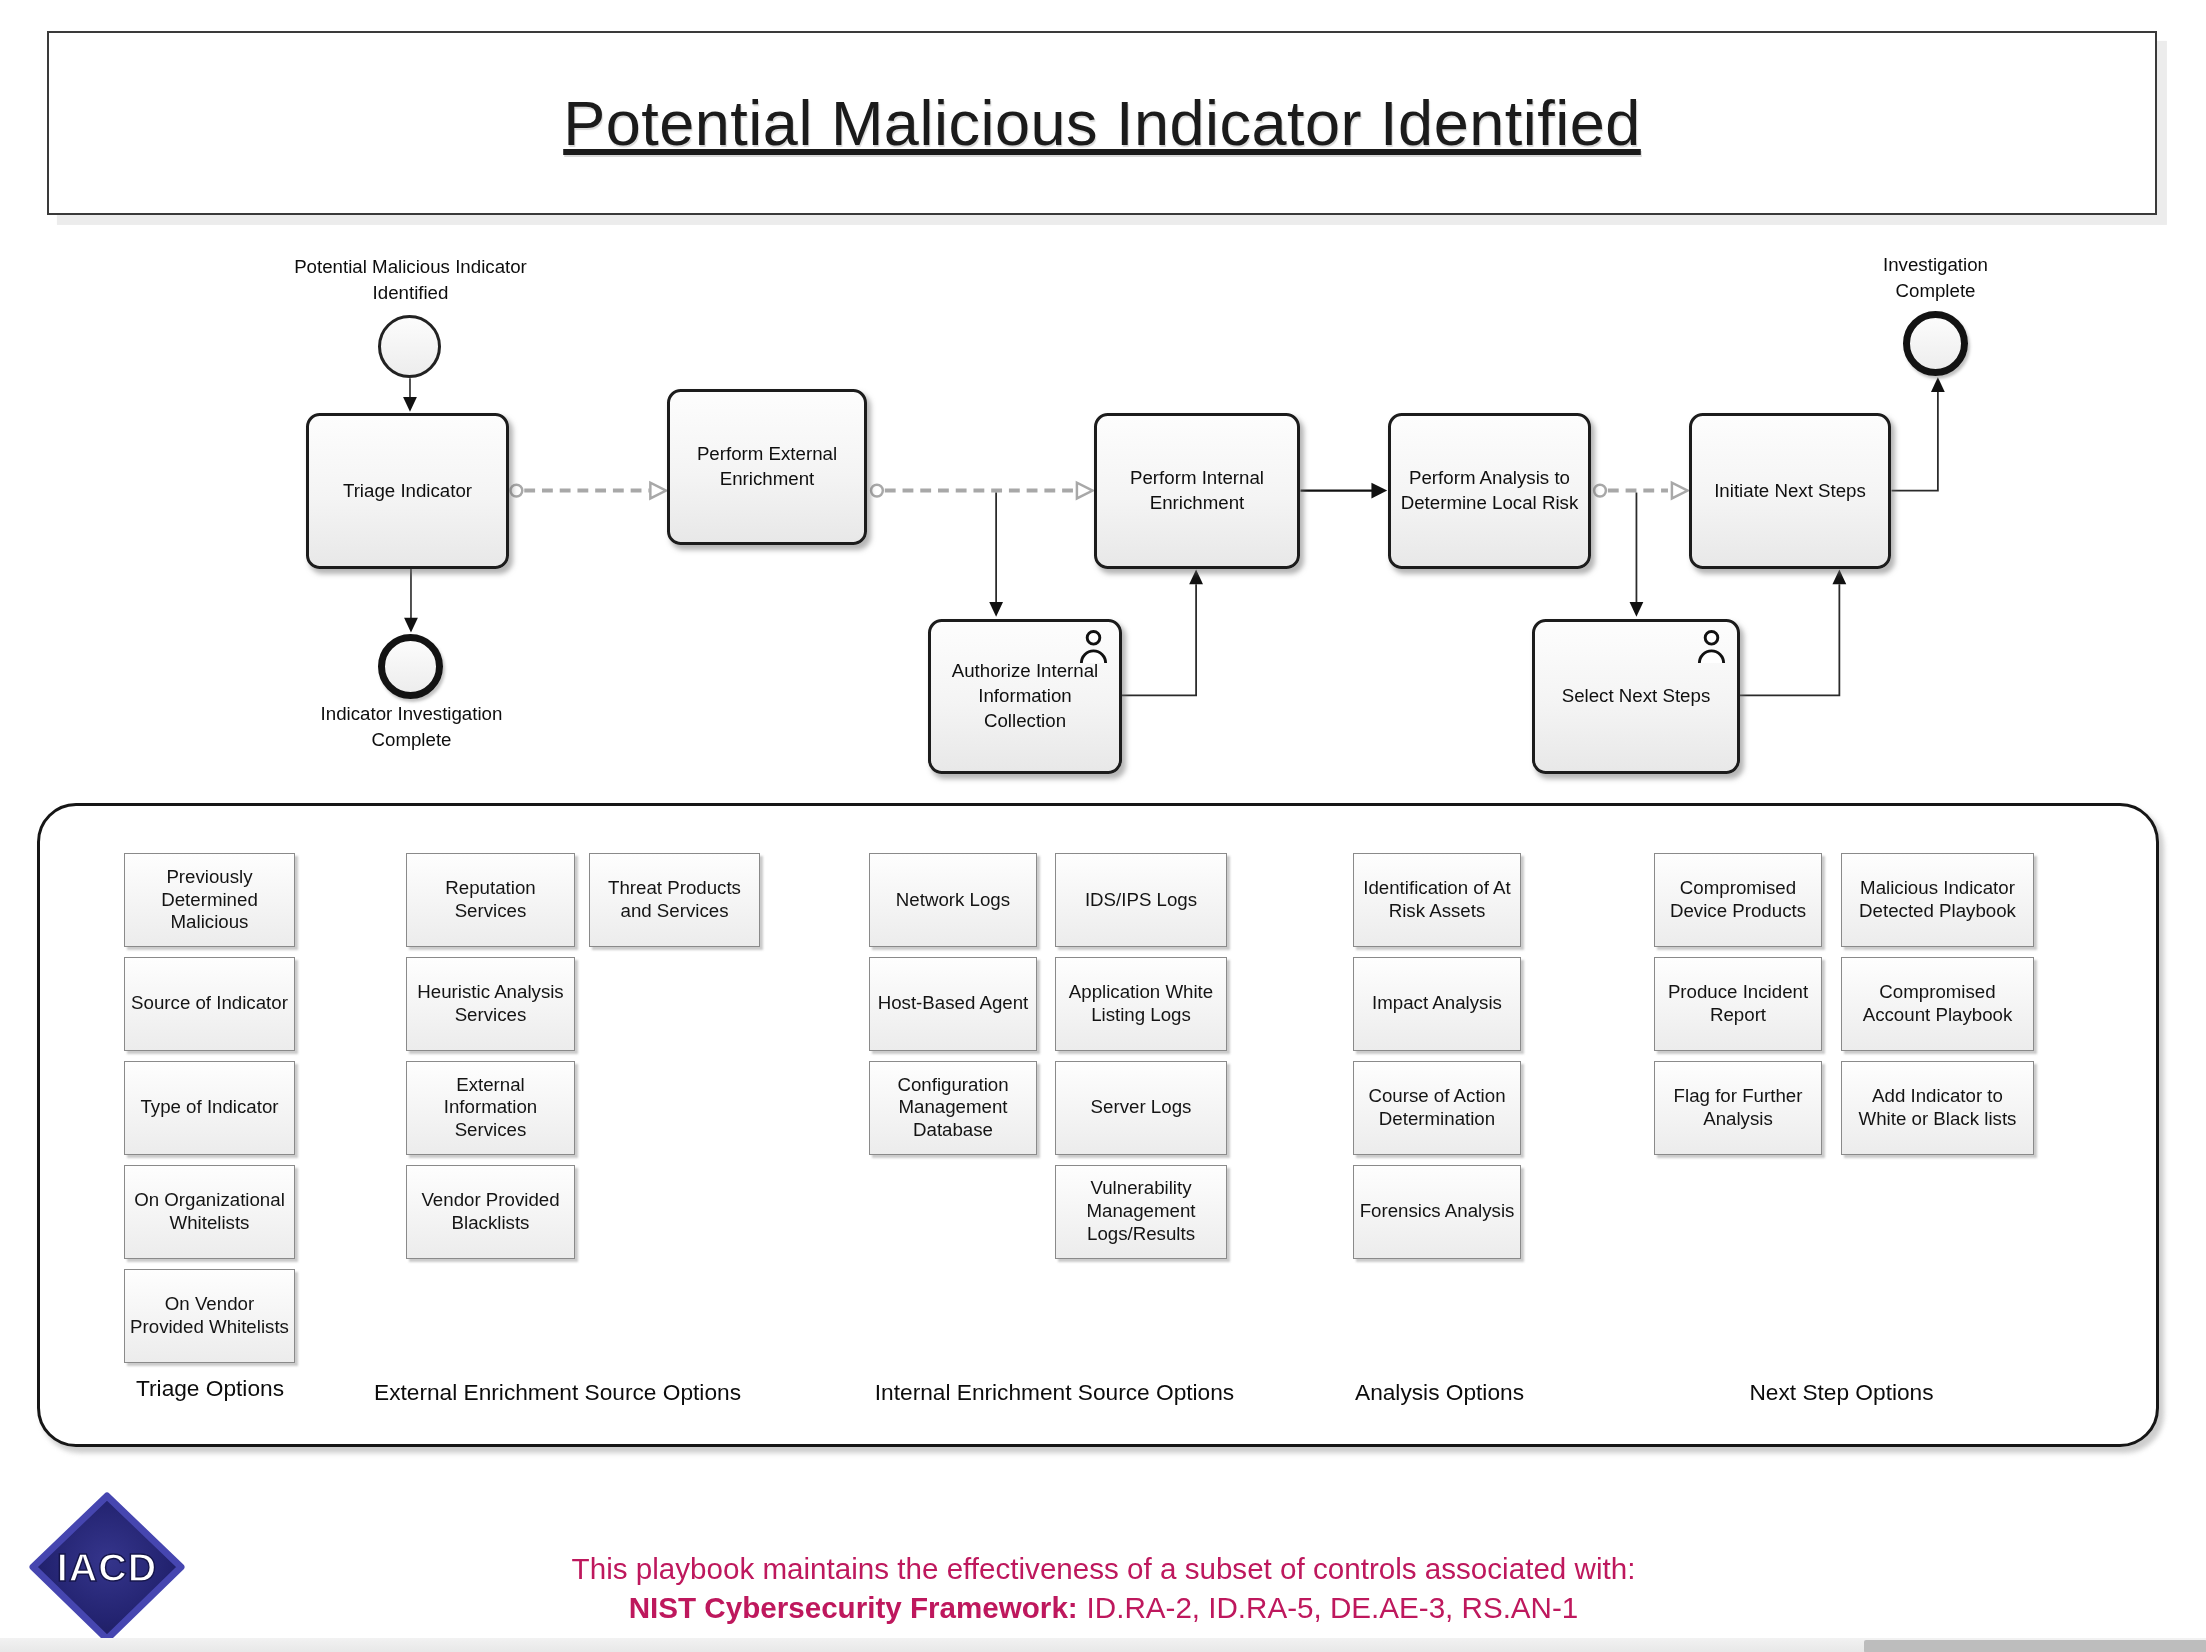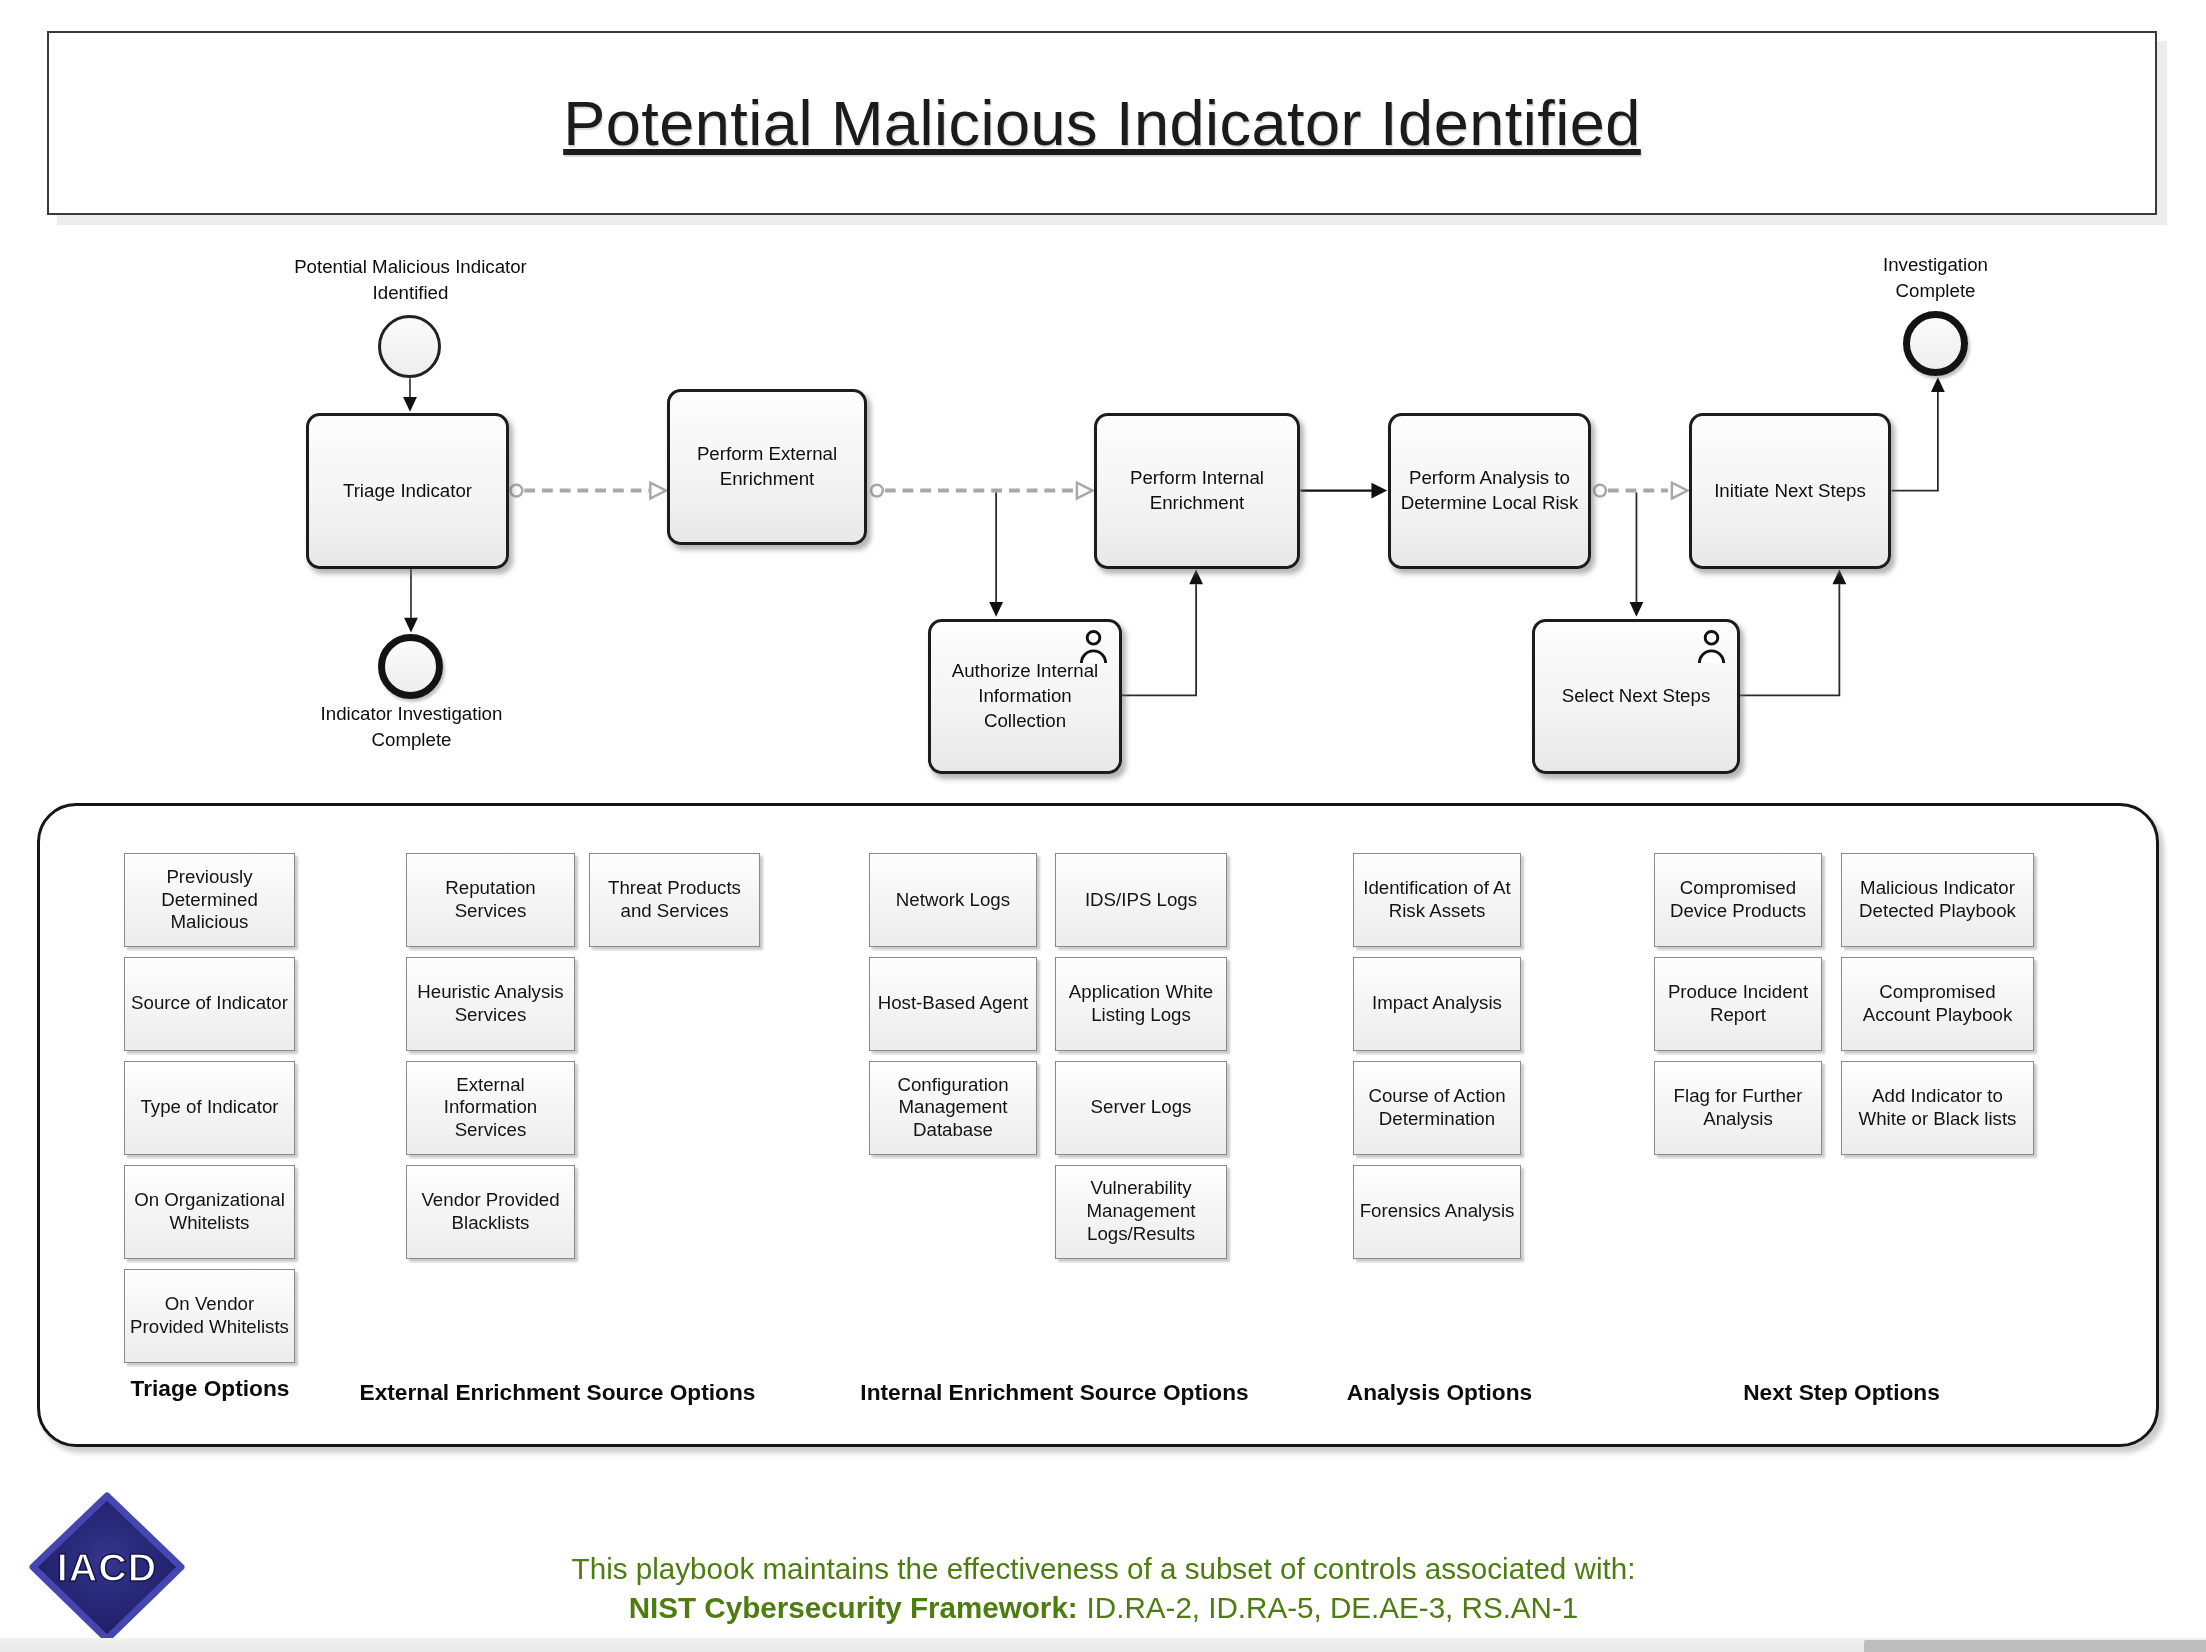--- a/index.html
+++ b/index.html
@@ -37,23 +37,23 @@
     box-shadow:4.9px 5.9px 4.9px rgba(130,130,130,.4);
   }
   .option-col{position:absolute;display:flex;flex-direction:column;gap:9.9px;}
   .option-box{
     height:94px;box-sizing:border-box;border:1.5px solid #8a8a8a;
     background:linear-gradient(180deg,#fefefe 0%,#ececec 100%);
     box-shadow:3px 3px 2px rgba(140,140,140,.45);
     display:flex;align-items:center;justify-content:center;
     text-align:center;font-size:18.7px;line-height:1.22;color:#141414;padding:2px 3.9px;
   }
-  .group-label{position:absolute;font-size:22.7px;font-weight:700;text-align:center;color:#0c0c0c;}
-  
-  .footer-line{position:absolute;left:414px;width:1379px;text-align:center;font-size:29.6px;color:#4d7c0f;}
+  .group-label{position:absolute;font-size:22.7px;font-weight:400;text-align:center;color:#0c0c0c;}
+  
+  .footer-line{position:absolute;left:414px;width:1379px;text-align:center;font-size:29.6px;color:#be185d;}
   .footer-line .bold{font-weight:700;}
   .footer-line .codes{margin-left:8.9px;}
   .logo{position:absolute;left:28.6px;top:1492px;}
   .scroll-track{position:absolute;left:0;top:1638px;width:2207px;height:14.8px;background:linear-gradient(180deg,#f2f2f2,#e7e7e7);}
   .scroll-thumb{position:absolute;left:1864px;top:1640px;width:343px;height:12.8px;background:#bdbdbd;border-radius:2px;}
 </style>
 </head>
 <body>
 
 <div class="title-box">

